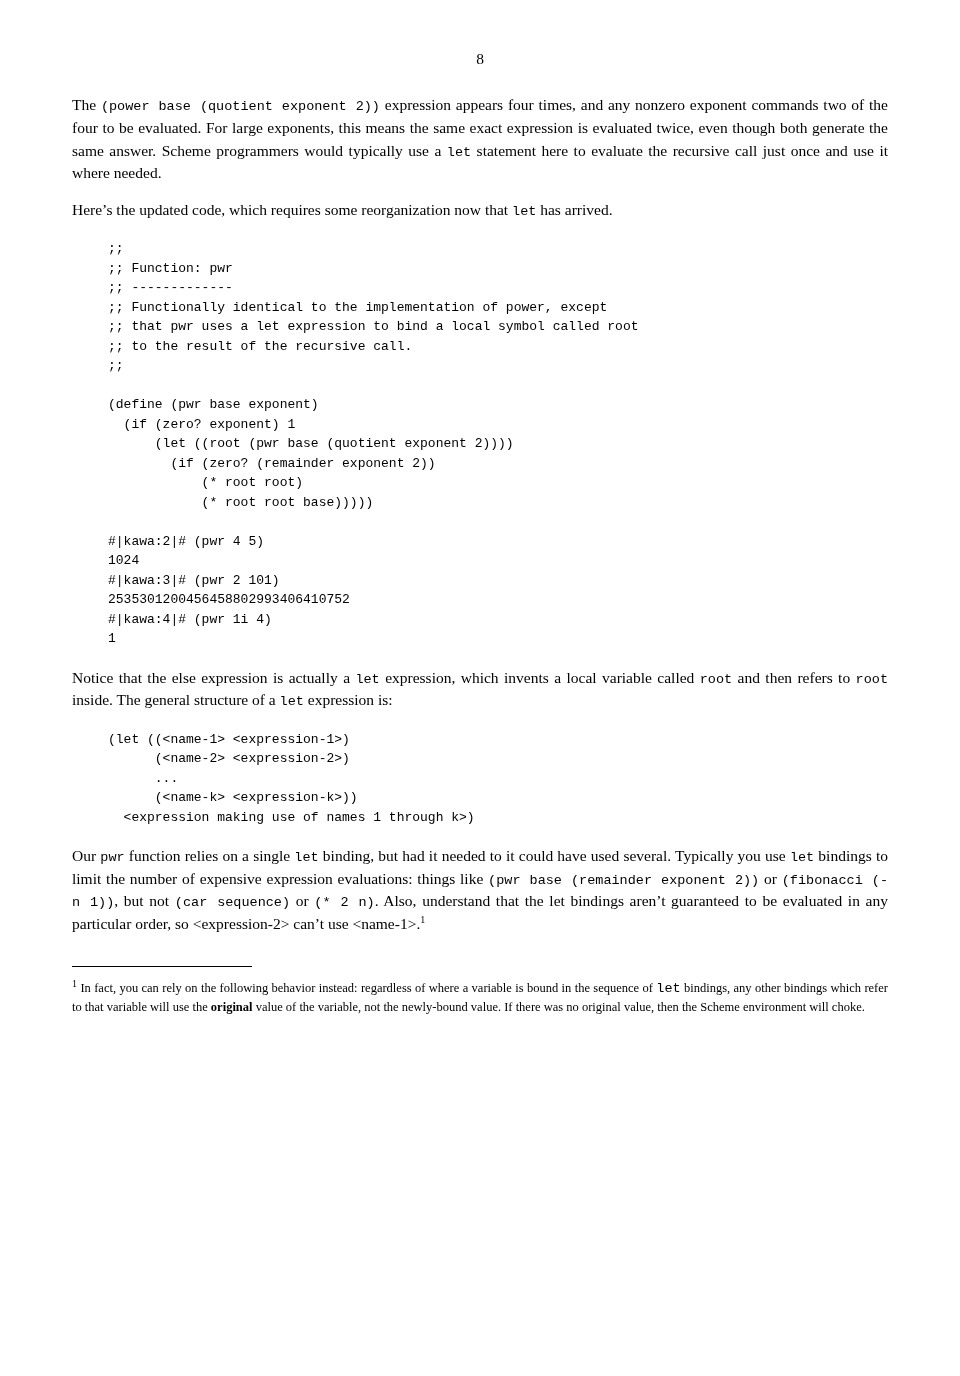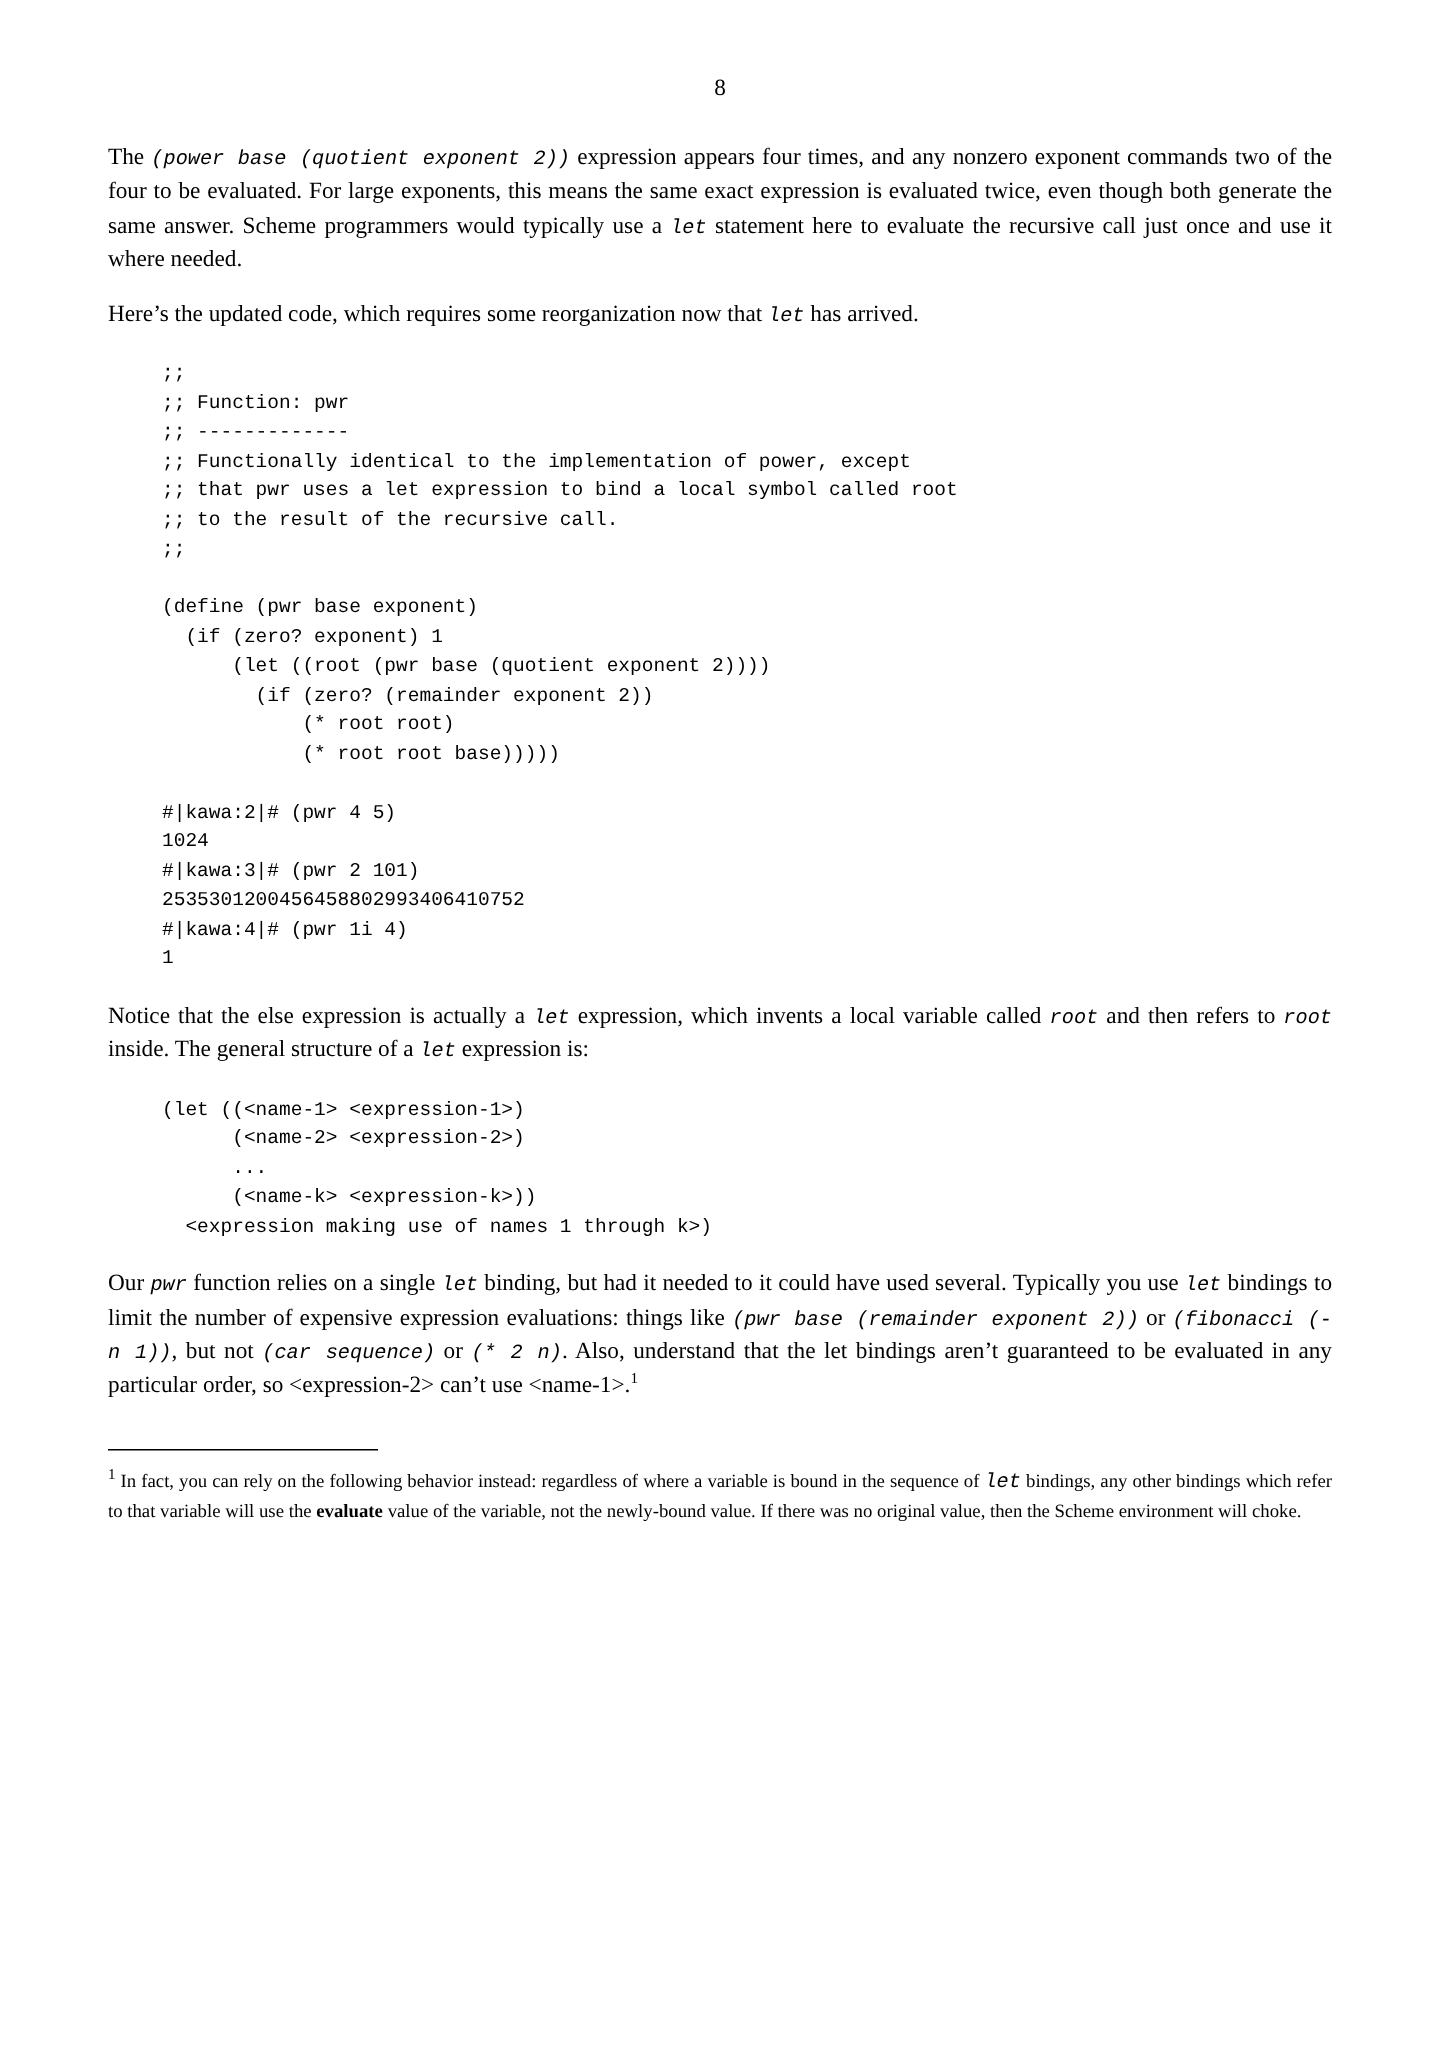--- a/index.html
+++ b/index.html
@@ -25,21 +25,20 @@
     .code-block {
       font-family: "Courier New", Courier, monospace;
       font-size: 13px;
       line-height: 1.5;
       margin: 18px 0 18px 36px;
       white-space: pre;
     }
     .inline-code {
       font-family: "Courier New", Courier, monospace;
       font-size: 13.5px;
-      font-style: italic;
     }
     hr.footnote-line {
       border: none;
       border-top: 1px solid #000;
       width: 180px;
       margin: 30px 0 10px 0;
     }
     .footnote {
       font-size: 12.5px;
       line-height: 1.4;
@@ -71,14 +70,14 @@
 
 <div class="code-block">(let ((&lt;name-1&gt; &lt;expression-1&gt;)<br>      (&lt;name-2&gt; &lt;expression-2&gt;)<br>      ...<br>      (&lt;name-k&gt; &lt;expression-k&gt;))<br>  &lt;expression making use of names 1 through k&gt;)</div>
 
 <p>
   Our <span class="inline-code">pwr</span> function relies on a single <span class="inline-code">let</span> binding, but had it needed to it could have used several.  Typically you use <span class="inline-code">let</span> bindings to limit the number of expensive expression evaluations: things like <span class="inline-code">(pwr base (remainder exponent 2))</span> or <span class="inline-code">(fibonacci (- n 1))</span>, but not <span class="inline-code">(car sequence)</span> or <span class="inline-code">(* 2 n)</span>.  Also, understand that the let bindings aren’t guaranteed to be evaluated in any particular order, so &lt;expression-2&gt; can’t use &lt;name-1&gt;.<sup>1</sup>
 </p>
 
 <hr class="footnote-line">
 
 <p class="footnote">
-  <sup>1</sup> In fact, you can rely on the following behavior instead: regardless of where a variable is bound in the sequence of <span class="inline-code">let</span> bindings, any other bindings which refer to that variable will use the <strong>evaluate</strong> value of the variable, not the newly-bound value.  If there was no original value, then the Scheme environment will choke.
+  <sup>1</sup> In fact, you can rely on the following behavior instead: regardless of where a variable is bound in the sequence of <span class="inline-code">let</span> bindings, any other bindings which refer to that variable will use the <strong>original</strong> value of the variable, not the newly-bound value.  If there was no original value, then the Scheme environment will choke.
 </p>
 
 </body></html>

